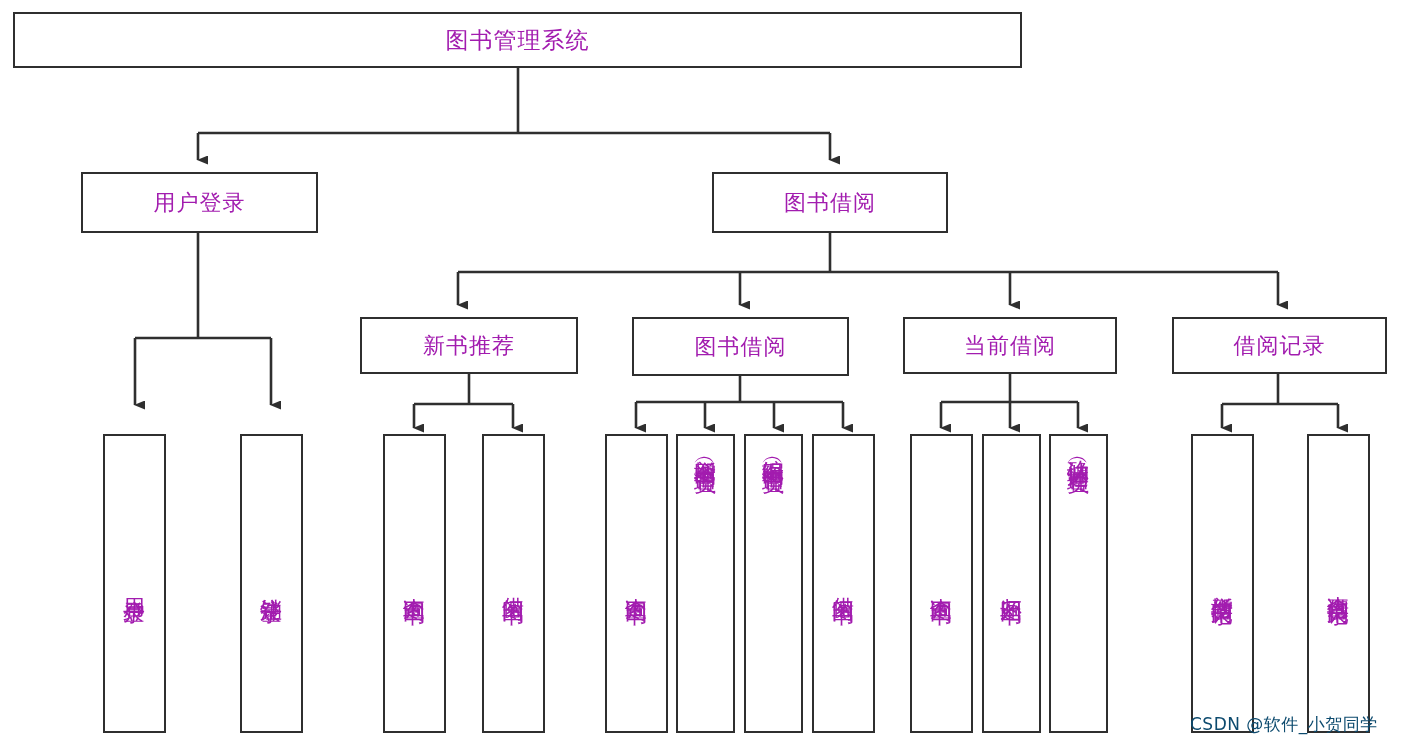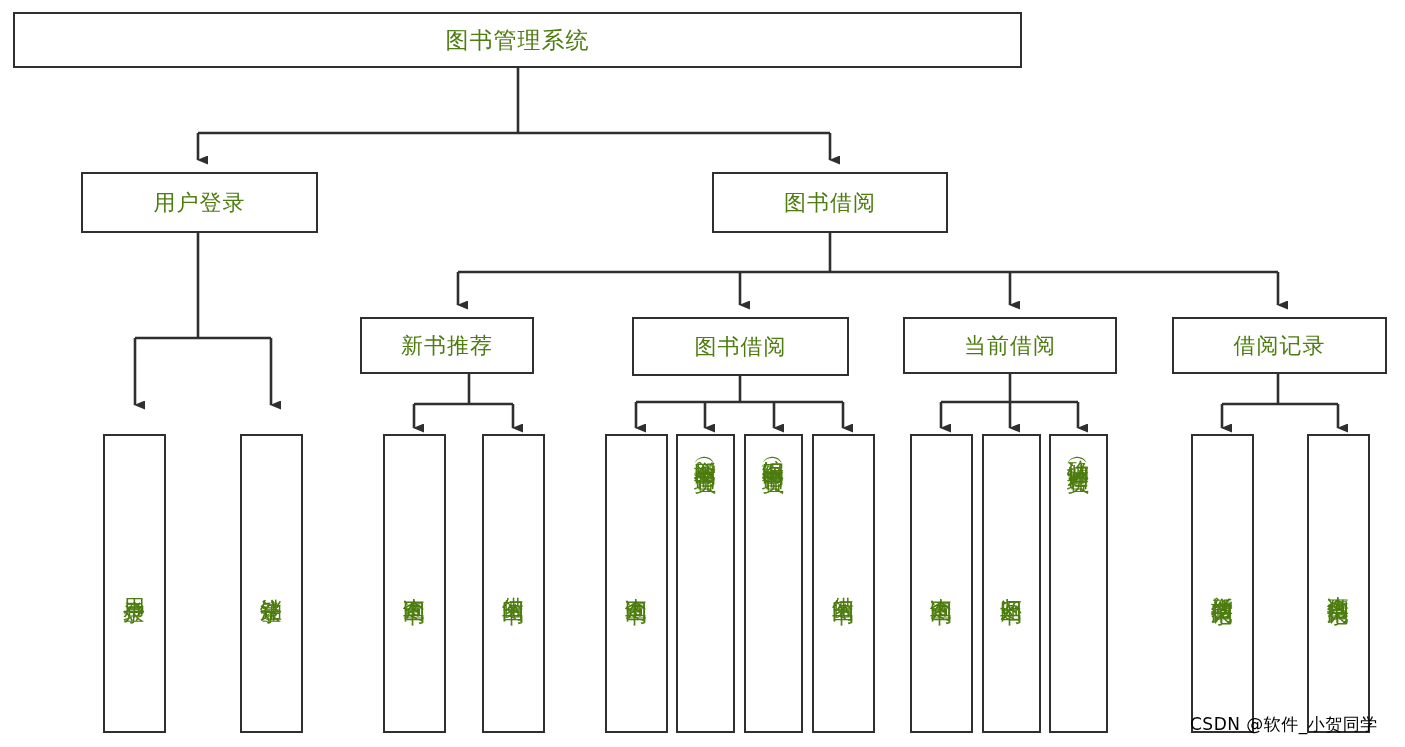--- a/index.html
+++ b/index.html
@@ -25,21 +25,21 @@
     height: 747px;
   }
   .node {
     position: absolute;
     box-sizing: border-box;
     border: 2px solid #2f2f2f;
     background: #ffffff;
     display: flex;
     align-items: center;
     justify-content: center;
-    color: #4d7c0f;
+    color: #a21caf;
   }
   .node.horiz {
     font-size: 22px;
     letter-spacing: 1px;
   }
   .node.vert {
     writing-mode: vertical-rl;
     text-orientation: upright;
     font-size: 22px;
     letter-spacing: 2px;
@@ -53,21 +53,21 @@
     align-items: center;
   }
   .node.root {
     font-size: 23px;
   }
   .watermark {
     position: absolute;
     left: 1190px;
     top: 713px;
     font-size: 17px;
-    color: #000000;
+    color: #0c4a6e;
     white-space: nowrap;
     letter-spacing: 0.5px;
   }
 </style>
 </head>
 <body>
 
 <div id="canvas">
 
   <svg class="wires" viewBox="0 0 1405 747" xmlns="http://www.w3.org/2000/svg">
@@ -119,21 +119,21 @@
       <path d="M1338,404 L1338,428" marker-end="url(#arrow)"></path>
 
     </g>
   </svg>
 
   <div class="node horiz root" style="left:13px; top:12px; width:1009px; height:56px;">图书管理系统</div>
 
   <div class="node horiz" style="left:81px; top:172px; width:237px; height:61px;">用户登录</div>
   <div class="node horiz" style="left:712px; top:172px; width:236px; height:61px;">图书借阅</div>
 
-  <div class="node horiz" style="left:360px; top:317px; width:174px; height:57px;">新书推荐</div>
+  <div class="node horiz" style="left:360px; top:317px; width:218px; height:57px;">新书推荐</div>
   <div class="node horiz" style="left:632px; top:317px; width:217px; height:59px;">图书借阅</div>
   <div class="node horiz" style="left:903px; top:317px; width:214px; height:57px;">当前借阅</div>
   <div class="node horiz" style="left:1172px; top:317px; width:215px; height:57px;">借阅记录</div>
 
   <div class="node vert" style="left:103px; top:434px; width:63px; height:299px;">用户登录</div>
   <div class="node vert" style="left:240px; top:434px; width:63px; height:299px;">注销登录</div>
 
   <div class="node vert" style="left:383px; top:434px; width:63px; height:299px;">查询图书</div>
   <div class="node vert" style="left:482px; top:434px; width:63px; height:299px;">借阅图书</div>
 

